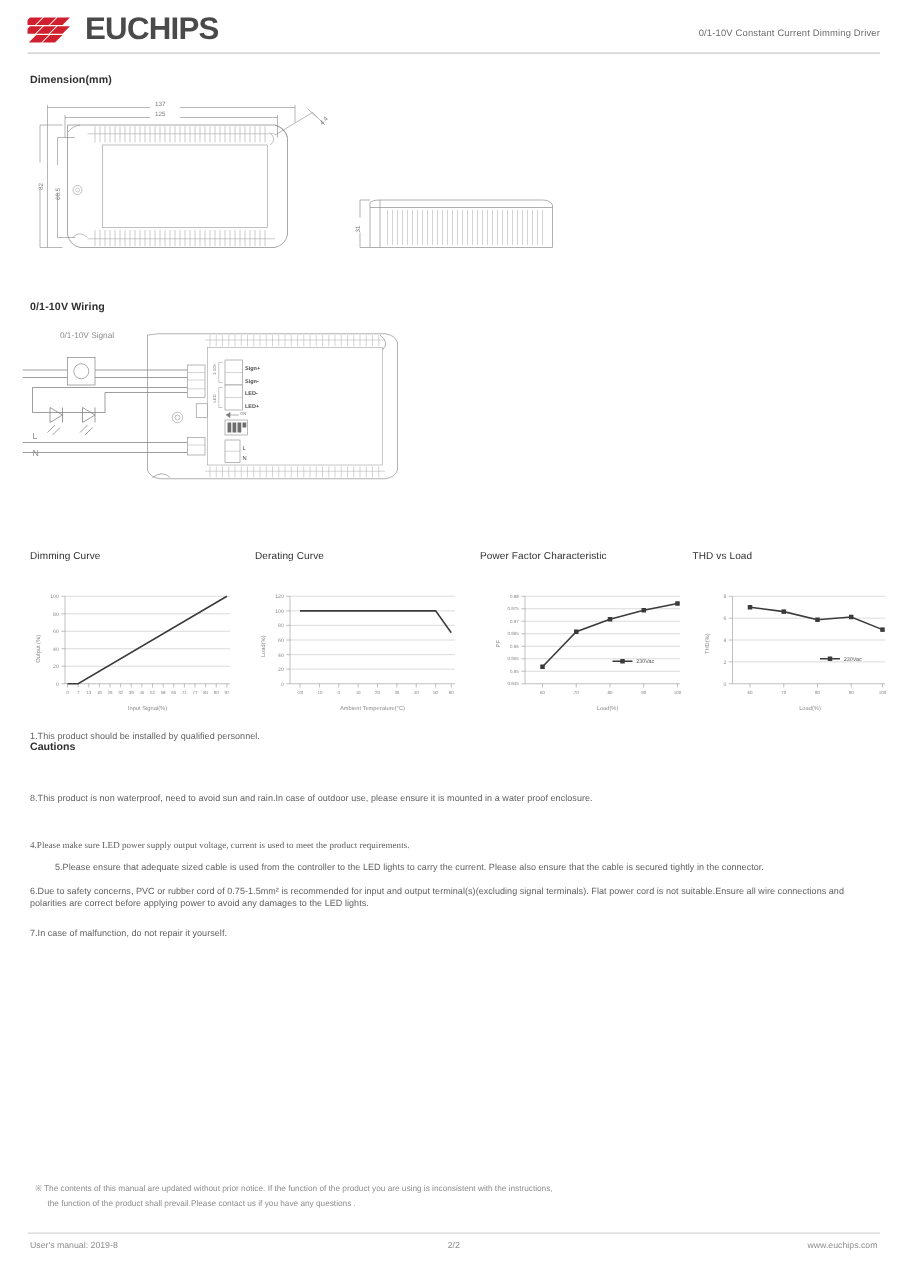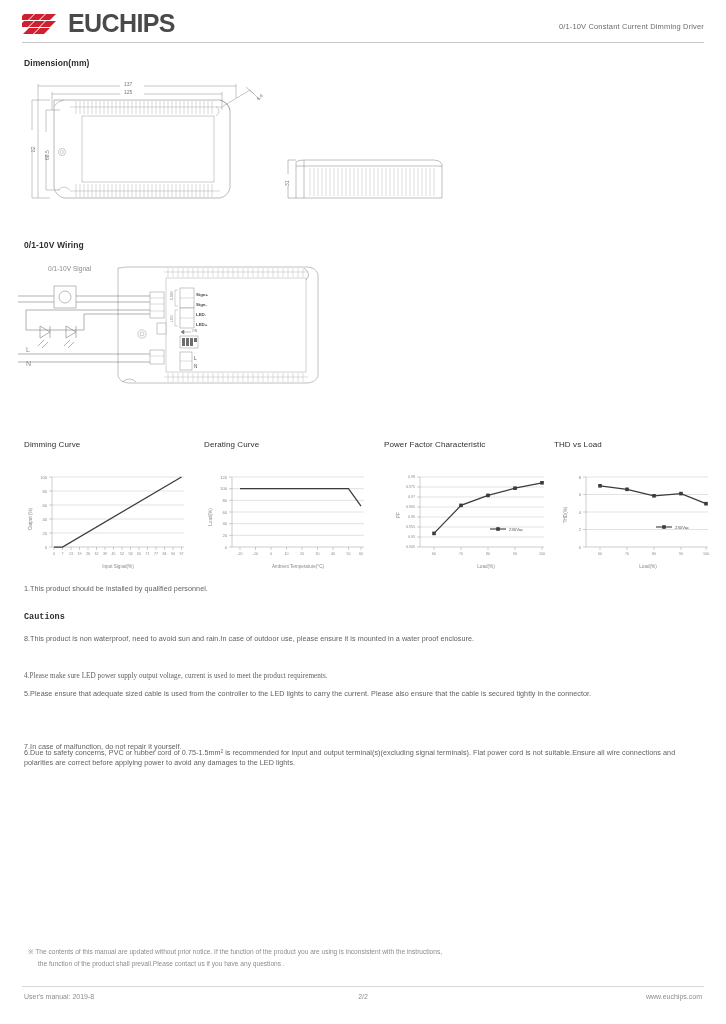--- a/index.html
+++ b/index.html
@@ -53,22 +53,22 @@
   .tick { font-size: 4.1px; fill: #8a8a8a; font-family: "Liberation Sans", sans-serif; }
   .tick-sm { font-size: 3.6px; fill: #8a8a8a; font-family: "Liberation Sans", sans-serif; }
   .axname { font-size: 4.6px; fill: #8a8a8a; font-family: "Liberation Sans", sans-serif; }
   .legtext { font-size: 4.3px; fill: #555; font-family: "Liberation Sans", sans-serif; }
   .grid { stroke: #b6b6b6; stroke-width: .4; }
   .axisline { stroke: #9a9a9a; stroke-width: .5; }
   .series { fill: none; stroke: #3b3b3b; stroke-width: 1.25; }
 
   
   .cautions-head {
-    position: absolute; left: 24px; top: 612px;
-    font-size: 8.5px; font-weight: bold; color: #2f2f2f; font-family: Liberation Mono, monospace;
+    position: absolute; left: 24px; top: 592px;
+    font-size: 8.5px; font-weight: bold; color: #2f2f2f;
   }
   .caution {
     position: absolute; left: 24px; width: 676px;
     font-size: 7.2px; color: #5f5f5f; line-height: 1.45; letter-spacing: .05px;
   }
 
   
   .note {
     position: absolute; left: 28px; top: 946px; width: 660px;
     font-size: 6.6px; color: #8d8d8d; line-height: 1.75;
@@ -681,22 +681,22 @@
         <text class="legtext" x="127" y="69.6">230Vac</text>
       </g>
     </svg>
   </div>
 
   <div class="cautions-head">Cautions</div>
 
   <div class="caution" style="top:584px;">1.This product should be installed by qualified personnel.</div>
   <div class="caution" style="top:634px;">8.This product is non waterproof, need to avoid sun and rain.In case of outdoor use, please ensure it is mounted in a water proof enclosure.</div>
   <div class="caution" style="top:671px;font-family:Liberation Serif, serif;">4.Please make sure LED power supply output voltage, current is used to meet the product requirements.</div>
-  <div class="caution" style="top:689px;">5.Please ensure that adequate sized cable is used from the controller to the LED lights to carry the current. Please also ensure that the cable is secured tightly in the connector.</div>
-  <div class="caution" style="top:708px; width:672px;margin-top:40px;">6.Due to safety concerns, PVC or rubber cord of 0.75-1.5mm² is recommended for input and output terminal(s)(excluding signal terminals). Flat power cord is not suitable.Ensure all wire connections and polarities are correct before applying power to avoid any damages to the LED lights.</div>
+  <div class="caution" style="top:689px;margin-left:20px;">5.Please ensure that adequate sized cable is used from the controller to the LED lights to carry the current. Please also ensure that the cable is secured tightly in the connector.</div>
+  <div class="caution" style="top:708px; width:672px;">6.Due to safety concerns, PVC or rubber cord of 0.75-1.5mm² is recommended for input and output terminal(s)(excluding signal terminals). Flat power cord is not suitable.Ensure all wire connections and polarities are correct before applying power to avoid any damages to the LED lights.</div>
   <div class="caution" style="top:742px;">7.In case of malfunction, do not repair it yourself.</div>
 
   <div class="note">
     <span>※ The contents of this manual are updated without prior notice. If the function of the product you are using is inconsistent with the instructions,</span>
     <span class="l2">the function of the product shall prevail.Please contact us if you have any questions .</span>
   </div>
   <div class="foot-rule"></div>
   <div class="foot foot-left">User's manual:  2019-8</div>
   <div class="foot foot-mid">2/2</div>
   <div class="foot foot-right">www.euchips.com</div>

